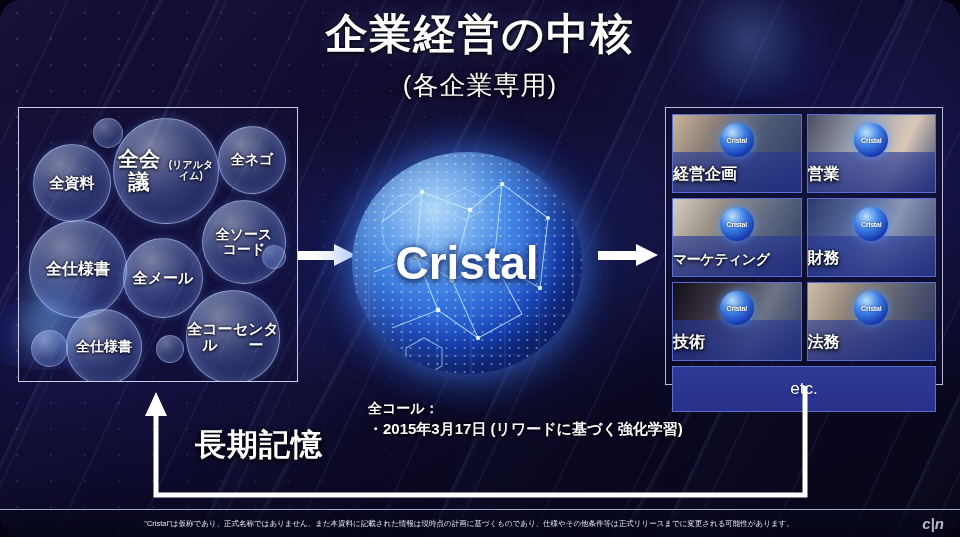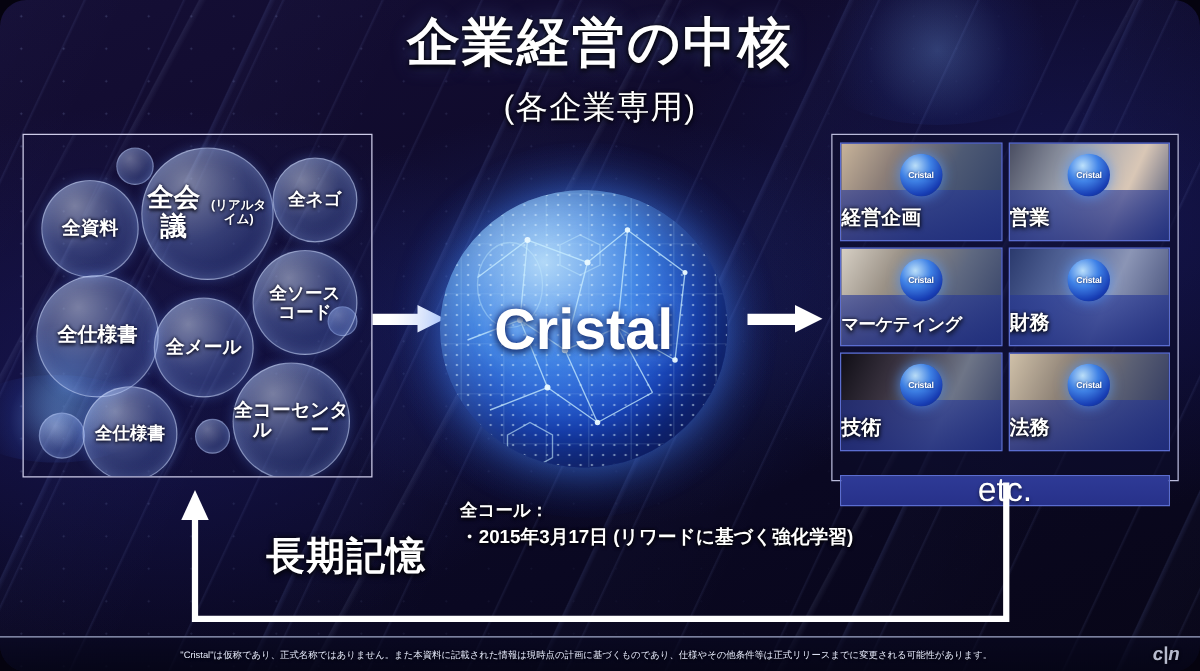--- a/index.html
+++ b/index.html
@@ -173,33 +173,33 @@
     font-size:7px; font-weight:bold; color:#fff; letter-spacing:-0.2px;
     text-shadow:0 0 2px rgba(0,20,80,.9);
   }
   .tile .tlabel {
     position:absolute; left:0; right:0; bottom:7px; 
     color:#fff; font-weight:bold; font-size:16px;
     text-shadow: 0 0 3px rgba(0,0,0,.95), 0 2px 4px rgba(0,0,0,.9);
   }
   .tile .tlabel.small { font-size:14px; letter-spacing:-0.5px; }
   #etc-bar {
-    margin-top:19px; height:25px; border:1.5px solid #5b6dd0;
+    margin-top:5px; height:46px; border:1.5px solid #5b6dd0;
     background: linear-gradient(180deg,#2e3a96,#27318a);
     display:flex; align-items:center; justify-content:center;
-    color:#fff; font-size:27px;
+    color:#fff; font-size:17px;
     text-shadow: 0 1px 3px rgba(0,0,0,.6);
   }
 
   
   #loop { position:absolute; left:0; top:0; width:960px; height:537px; pointer-events:none; }
 
   
   #memory-label {
-    position:absolute; left:213px; top:424px;
+    position:absolute; left:195px; top:424px;
     font-size:31px; font-weight:bold; color:#fff; letter-spacing:1px;
     text-shadow: 0 0 4px rgba(0,0,0,.9), 0 2px 5px rgba(0,0,0,.85);
   }
   #patent-block { position:absolute; left:368px; top:400px; color:#fff; }
   #patent-title {
     font-size:14px; font-weight:bold;
     text-shadow: 0 0 3px rgba(0,0,0,.95), 0 1px 3px rgba(0,0,0,.9);
   }
   .patent-item {
     font-size:15px; font-weight:bold; margin-top:2px; white-space:nowrap;

